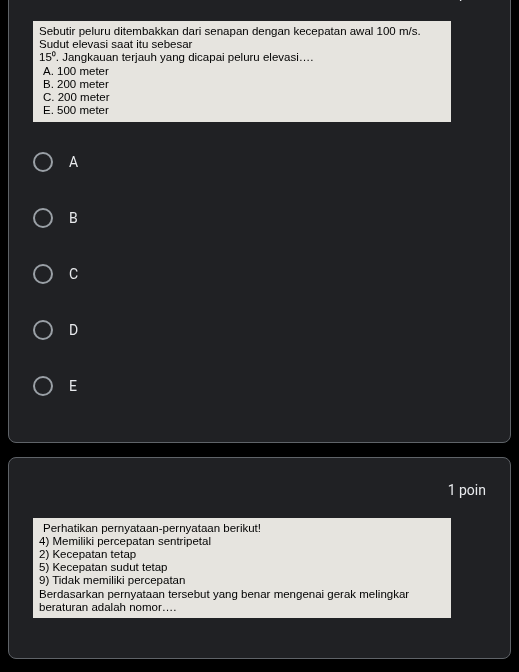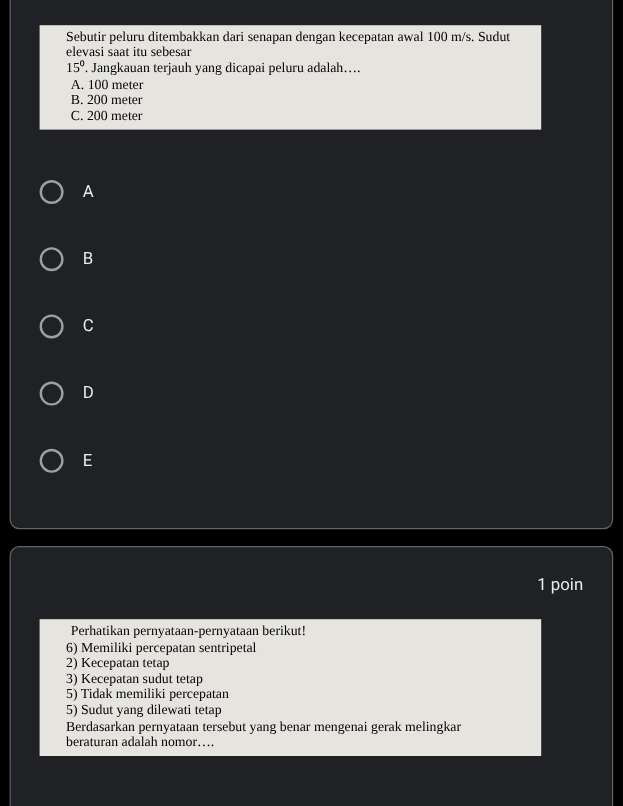--- a/index.html
+++ b/index.html
@@ -32,23 +32,23 @@
   .points-cut {
     text-align: right;
     color: #e8eaed;
     font-size: 14px;
     margin-top: -10px;
     padding-bottom: 20px;
   }
   .question-image {
     background: #e6e4df;
     width: 418px;
-    margin-bottom: 28px;
-    padding: 4px 22px;
-    font-family: Liberation Serif, serif;
+    margin-bottom: 16px;
+    padding: 4px 6px;
+    font-family: Liberation Sans, sans-serif;
     font-size: 11.5px;
     line-height: 1.15;
     color: #000;
   }
   .question-image .line { display: block; }
   .question-image .indent { padding-left: 4px; }
   .options {
     display: flex;
     flex-direction: column;
   }
@@ -77,24 +77,25 @@
 </style>
 </head>
 <body>
 
 <div class="card" style="margin-top:-40px;">
   <div class="card-inner">
     <div class="points-cut" style="padding-top:34px;">1 poin</div>
 
     <div class="question-image">
       <span class="line">Sebutir peluru ditembakkan dari senapan dengan kecepatan awal 100 m/s. Sudut elevasi saat itu sebesar</span>
-      <span class="line">15⁰. Jangkauan terjauh yang dicapai peluru adalah….</span>
+      <span class="line">15⁰. Jangkauan terjauh yang dicapai peluru elevasi….</span>
       <span class="line indent">A. 100 meter</span>
       <span class="line indent">B. 200 meter</span>
       <span class="line indent">C. 200 meter</span>
+      <span class="line indent">E. 500 meter</span>
     </div>
 
     <div class="options">
       <label class="option">
         <span class="radio"></span>
         <span class="option-label">A</span>
       </label>
       <label class="option">
         <span class="radio"></span>
         <span class="option-label">B</span>
@@ -114,21 +115,20 @@
     </div>
   </div>
 </div>
 
 <div class="card card2-top">
   <div class="card-inner">
     <div class="points">1 poin</div>
 
     <div class="question-image">
       <span class="line indent">Perhatikan pernyataan-pernyataan berikut!</span>
-      <span class="line">6) Memiliki percepatan sentripetal</span>
+      <span class="line">4) Memiliki percepatan sentripetal</span>
       <span class="line">2) Kecepatan tetap</span>
-      <span class="line">3) Kecepatan sudut tetap</span>
-      <span class="line">5) Tidak memiliki percepatan</span>
-      <span class="line">5) Sudut yang dilewati tetap</span>
+      <span class="line">5) Kecepatan sudut tetap</span>
+      <span class="line">9) Tidak memiliki percepatan</span>
       <span class="line">Berdasarkan pernyataan tersebut yang benar mengenai gerak melingkar beraturan adalah nomor….</span>
     </div>
   </div>
 </div>
 
 </body></html>

